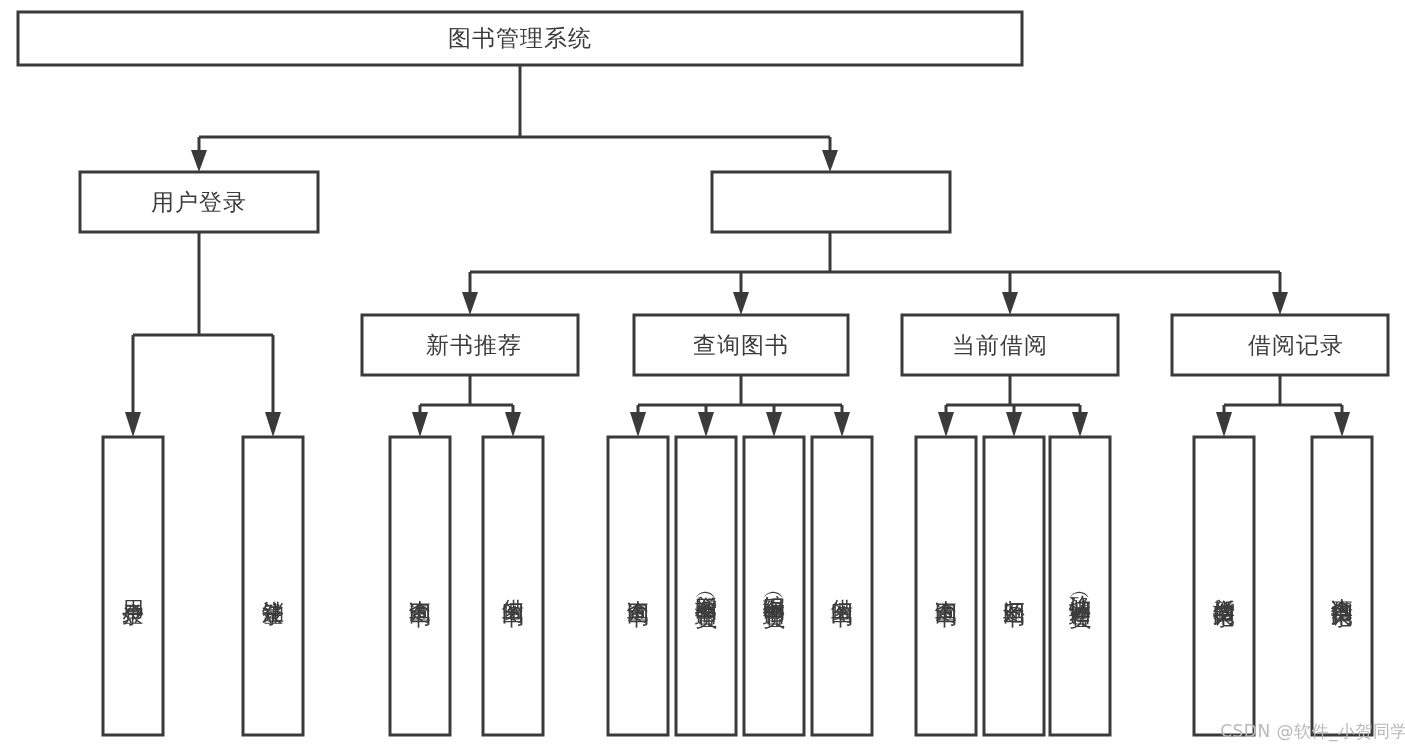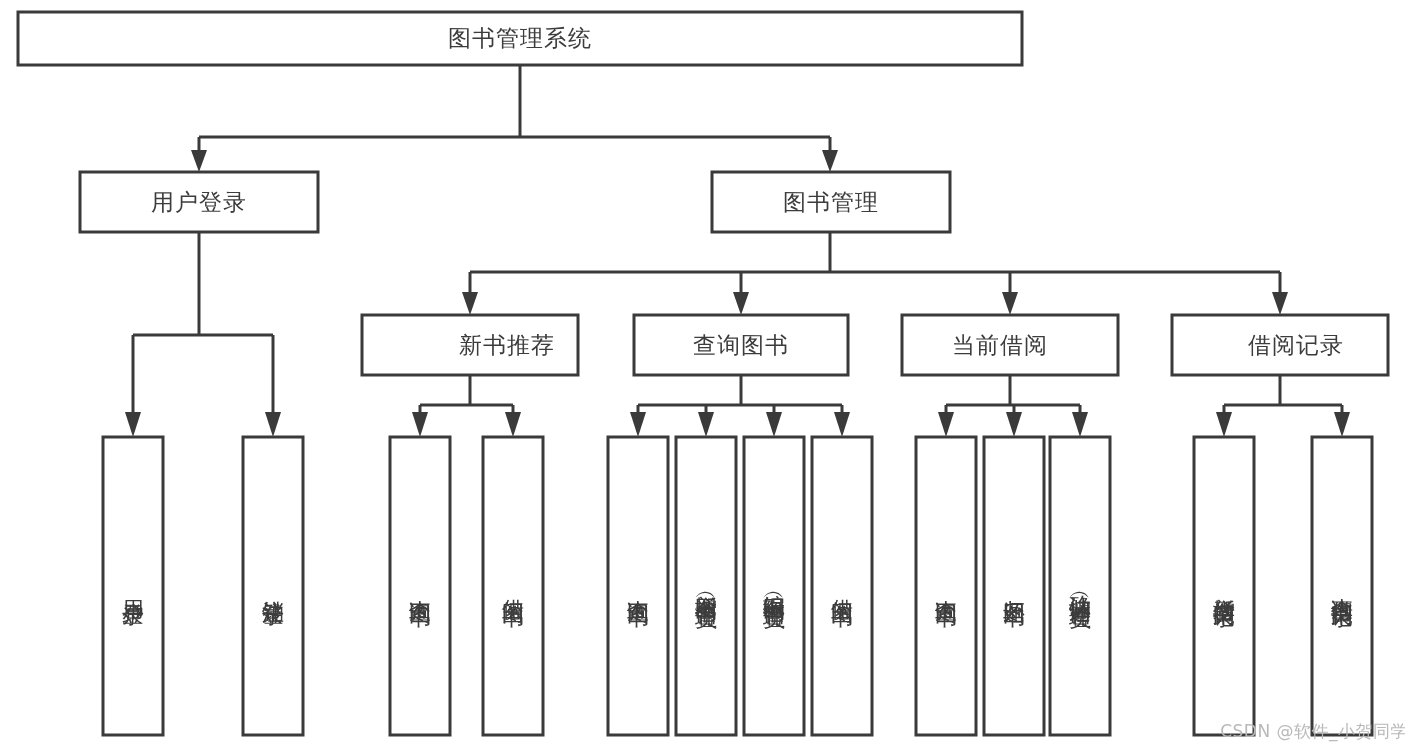--- a/index.html
+++ b/index.html
@@ -186,25 +186,22 @@
     </g>
   </svg>
 
   <div class="htext-wrap" style="left:18px; top:12px; width:1004px; height:53px;">
     <span class="htext">图书管理系统</span>
   </div>
 
   <div class="htext-wrap" style="left:80px; top:172px; width:238px; height:60px;">
     <span class="htext">用户登录</span>
   </div>
-  <div class="htext-wrap" style="left:712px; top:172px; width:238px; height:60px;">
-    <span class="htext">图书管理</span>
-  </div>
-
-  <div class="htext-wrap" style="left:375px; top:315px; width:180px; height:60px;justify-content:flex-end;">
+
+  <div class="htext-wrap" style="left:384px; top:315px; width:180px; height:60px;">
     <span class="htext">新书推荐</span>
   </div>
   <div class="htext-wrap" style="left:634px; top:315px; width:214px; height:60px;">
     <span class="htext">查询图书</span>
   </div>
   <div class="htext-wrap" style="left:902px; top:315px; width:196px; height:60px;">
     <span class="htext">当前借阅</span>
   </div>
   <div class="htext-wrap" style="left:1172px; top:315px; width:248px; height:60px;">
     <span class="htext">借阅记录</span>

